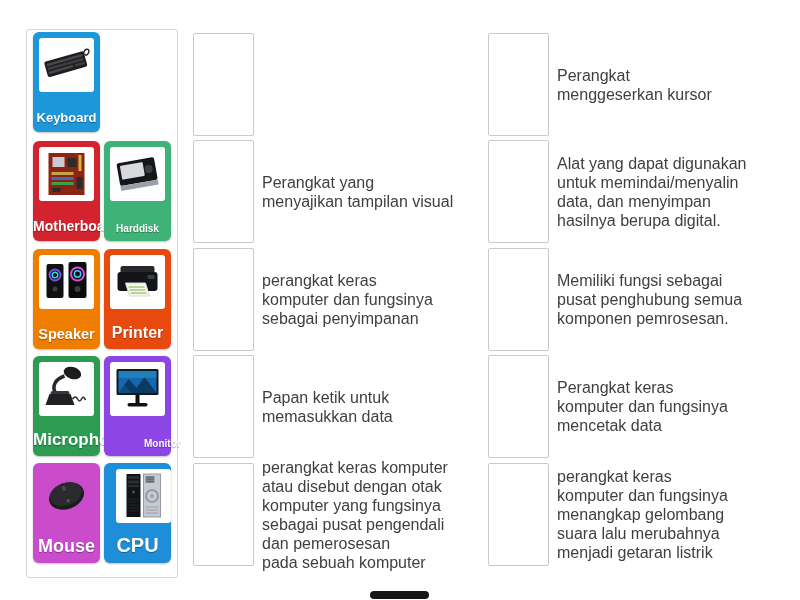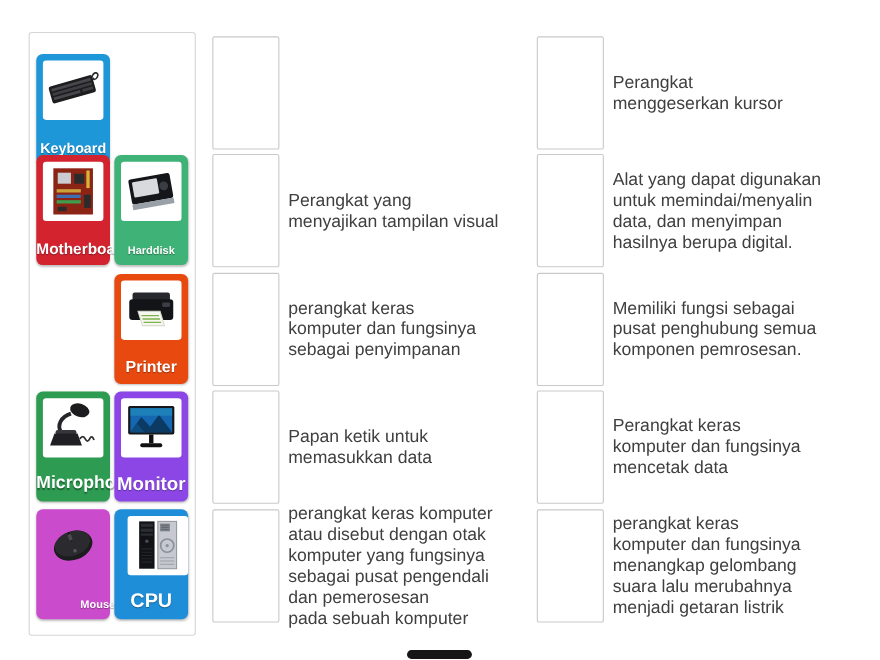--- a/index.html
+++ b/index.html
@@ -14,21 +14,21 @@
     position:absolute; left:26px; top:29px; width:152px; height:549px;
     background:#fff; border:1px solid #d6d6d6; border-radius:3px;
     padding:4px 5px;
   }
   .tile {
     position:absolute; width:67px; height:100px; border-radius:6px;
     box-shadow:0 1px 2px rgba(0,0,0,.25); cursor:pointer;
   }
   .tile.c1 { left:6px; }
   .tile.c2 { left:77px; }
-  .tile.r1 { top:19px; }  .tile.r2 { top:111px; } .tile.r3 { top:219px; }
+  .tile.r1 { top:2px; }  .tile.r2 { top:111px; } .tile.r3 { top:219px; }
   .tile.r4 { top:326px; } .tile.r5 { top:433px; }
   .photo {
     width:55px; height:54px; background:#fff; border-radius:3px;
     margin:6px auto 0; overflow:hidden;
   }
   .photo.transparent { background:transparent; }
   .photo svg { display:block; width:55px; height:54px; }
   .tile .tlabel {
     position:absolute; left:0; bottom:7px; width:100%; text-align:center;
     color:#fff; font-weight:700; text-shadow:0 1px 1px rgba(0,0,0,.35);
@@ -119,20 +119,35 @@
             <rect x="8" y="13" width="38" height="23" rx="2" fill="#15161a"></rect>
             <rect x="11" y="16" width="23" height="14" rx="1" fill="#d8dadd"></rect>
             <circle cx="39" cy="24" r="4" fill="#3a3d44"></circle>
             <rect x="8" y="36" width="38" height="5" fill="#9aa0a8"></rect>
           </g>
         </svg>
       </div>
       <div class="tlabel">Harddisk</div>
     </div>
 
+    <div class="tile c1 r3" style="background-color: rgb(239, 125, 0);">
+      <div class="photo">
+        <svg viewBox="0 0 54 54">
+          <rect x="7" y="9" width="17" height="34" rx="2" fill="#101013"></rect>
+          <rect x="29" y="7" width="18" height="36" rx="2" fill="#0b0b0e"></rect>
+          <circle cx="15.5" cy="20" r="5.5" fill="none" stroke="#7a4fe0" stroke-width="2"></circle>
+          <circle cx="15.5" cy="20" r="2.8" fill="none" stroke="#2bd4e8" stroke-width="1.5"></circle>
+          <circle cx="38" cy="19" r="6.5" fill="none" stroke="#d84fd8" stroke-width="2"></circle>
+          <circle cx="38" cy="19" r="3.2" fill="none" stroke="#35d0f0" stroke-width="1.5"></circle>
+          <circle cx="15.5" cy="34" r="2.5" fill="#3a3a40"></circle>
+          <circle cx="38" cy="34" r="3" fill="#3a3a40"></circle>
+        </svg>
+      </div>
+      <div class="tlabel">Speaker</div>
+    </div>
 
     <div class="tile c2 r3" style="background-color: rgb(232, 73, 15);">
       <div class="photo">
         <svg viewBox="0 0 54 54">
           <rect x="10" y="11" width="34" height="8" rx="2" fill="#26282d"></rect>
           <rect x="7" y="17" width="40" height="19" rx="3" fill="#131418"></rect>
           <rect x="37" y="20" width="7" height="4" rx="1" fill="#3c3f45"></rect>
           <polygon points="15,28 35,28 39,41 19,41" fill="#f7f7f2" stroke="#d9d9d0" stroke-width="1"></polygon>
           <path d="M18 32 h16 M19 35 h16 M20 38 h16" stroke="#7cb34a" stroke-width="1.2" fill="none"></path>
         </svg>

